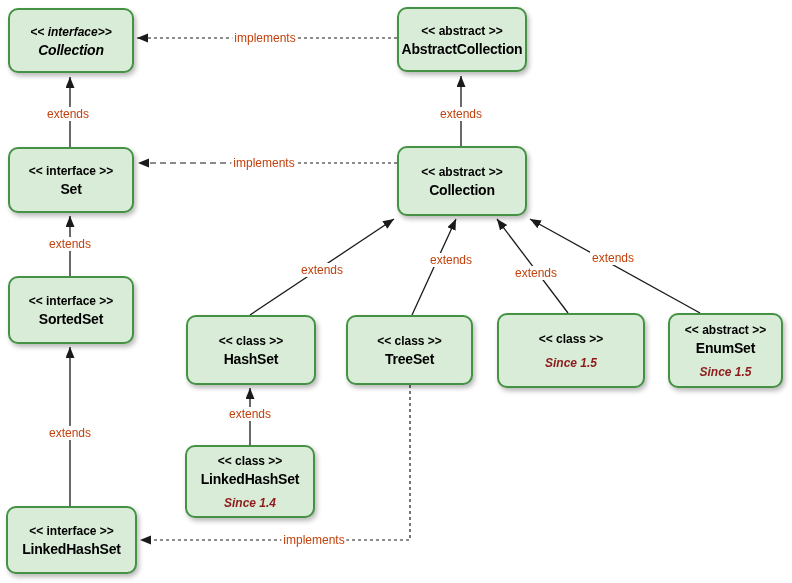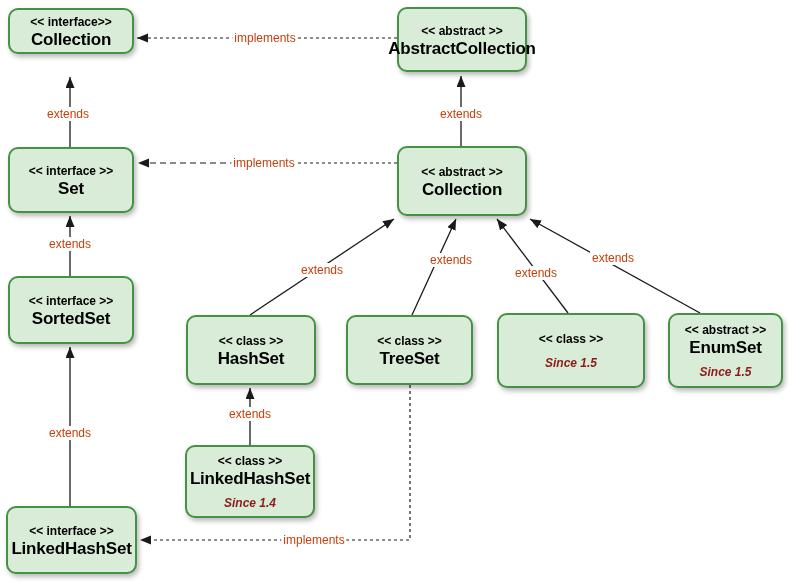--- a/index.html
+++ b/index.html
@@ -15,21 +15,21 @@
   .uml-box{
     position:absolute;z-index:2;box-sizing:border-box;
     background:var(--box-fill,#d9ecd7);
     border:2px solid var(--box-border,#459245);
     border-radius:10px;
     box-shadow:2px 3px 5px rgba(0,0,0,.28);
     display:flex;flex-direction:column;align-items:center;justify-content:center;
     text-align:center;color:#000;font-weight:bold;
   }
   .stereotype{font-size:12px;line-height:18px;white-space:nowrap;}
-  .box-name{font-size:17px;line-height:18px;letter-spacing:-0.2px;white-space:nowrap;}
+  .box-name{font-size:14px;line-height:18px;letter-spacing:-0.2px;white-space:nowrap;}
   .since{font-size:12px;line-height:15px;font-style:italic;color:var(--since-color,#8e1b1b);margin-top:8px;white-space:nowrap;}
   .edge-label{
     position:absolute;z-index:3;transform:translate(-50%,-50%);
     font-size:12px;color:#c2410c;background:var(--background,#fff);
     padding:0 2px;white-space:nowrap;
   }
 </style>
 </head>
 <body>
 
@@ -61,21 +61,21 @@
 
     <line class="solid-edge" x1="568" y1="313" x2="497" y2="219" marker-end="url(#arrow)"></line>
 
     <line class="solid-edge" x1="700" y1="313" x2="530" y2="219" marker-end="url(#arrow)"></line>
 
     <line class="solid-edge" x1="250" y1="445" x2="250" y2="388" marker-end="url(#arrow)"></line>
 
     <polyline class="dashed-edge" points="410,385 410,540 140,540" marker-end="url(#arrow)"></polyline>
   </svg>
 
-  <div class="uml-box" style="left:8px;top:8px;width:126px;height:46px;">
+  <div class="uml-box" style="left:8px;top:8px;width:126px;height:65px;font-style:italic;">
     <div class="stereotype">&lt;&lt; interface&gt;&gt;</div>
     <div class="box-name">Collection</div>
   </div>
 
   <div class="uml-box" style="left:397px;top:7px;width:130px;height:65px;">
     <div class="stereotype">&lt;&lt; abstract &gt;&gt;</div>
     <div class="box-name">AbstractCollection</div>
   </div>
 
   <div class="uml-box" style="left:8px;top:147px;width:126px;height:66px;">

